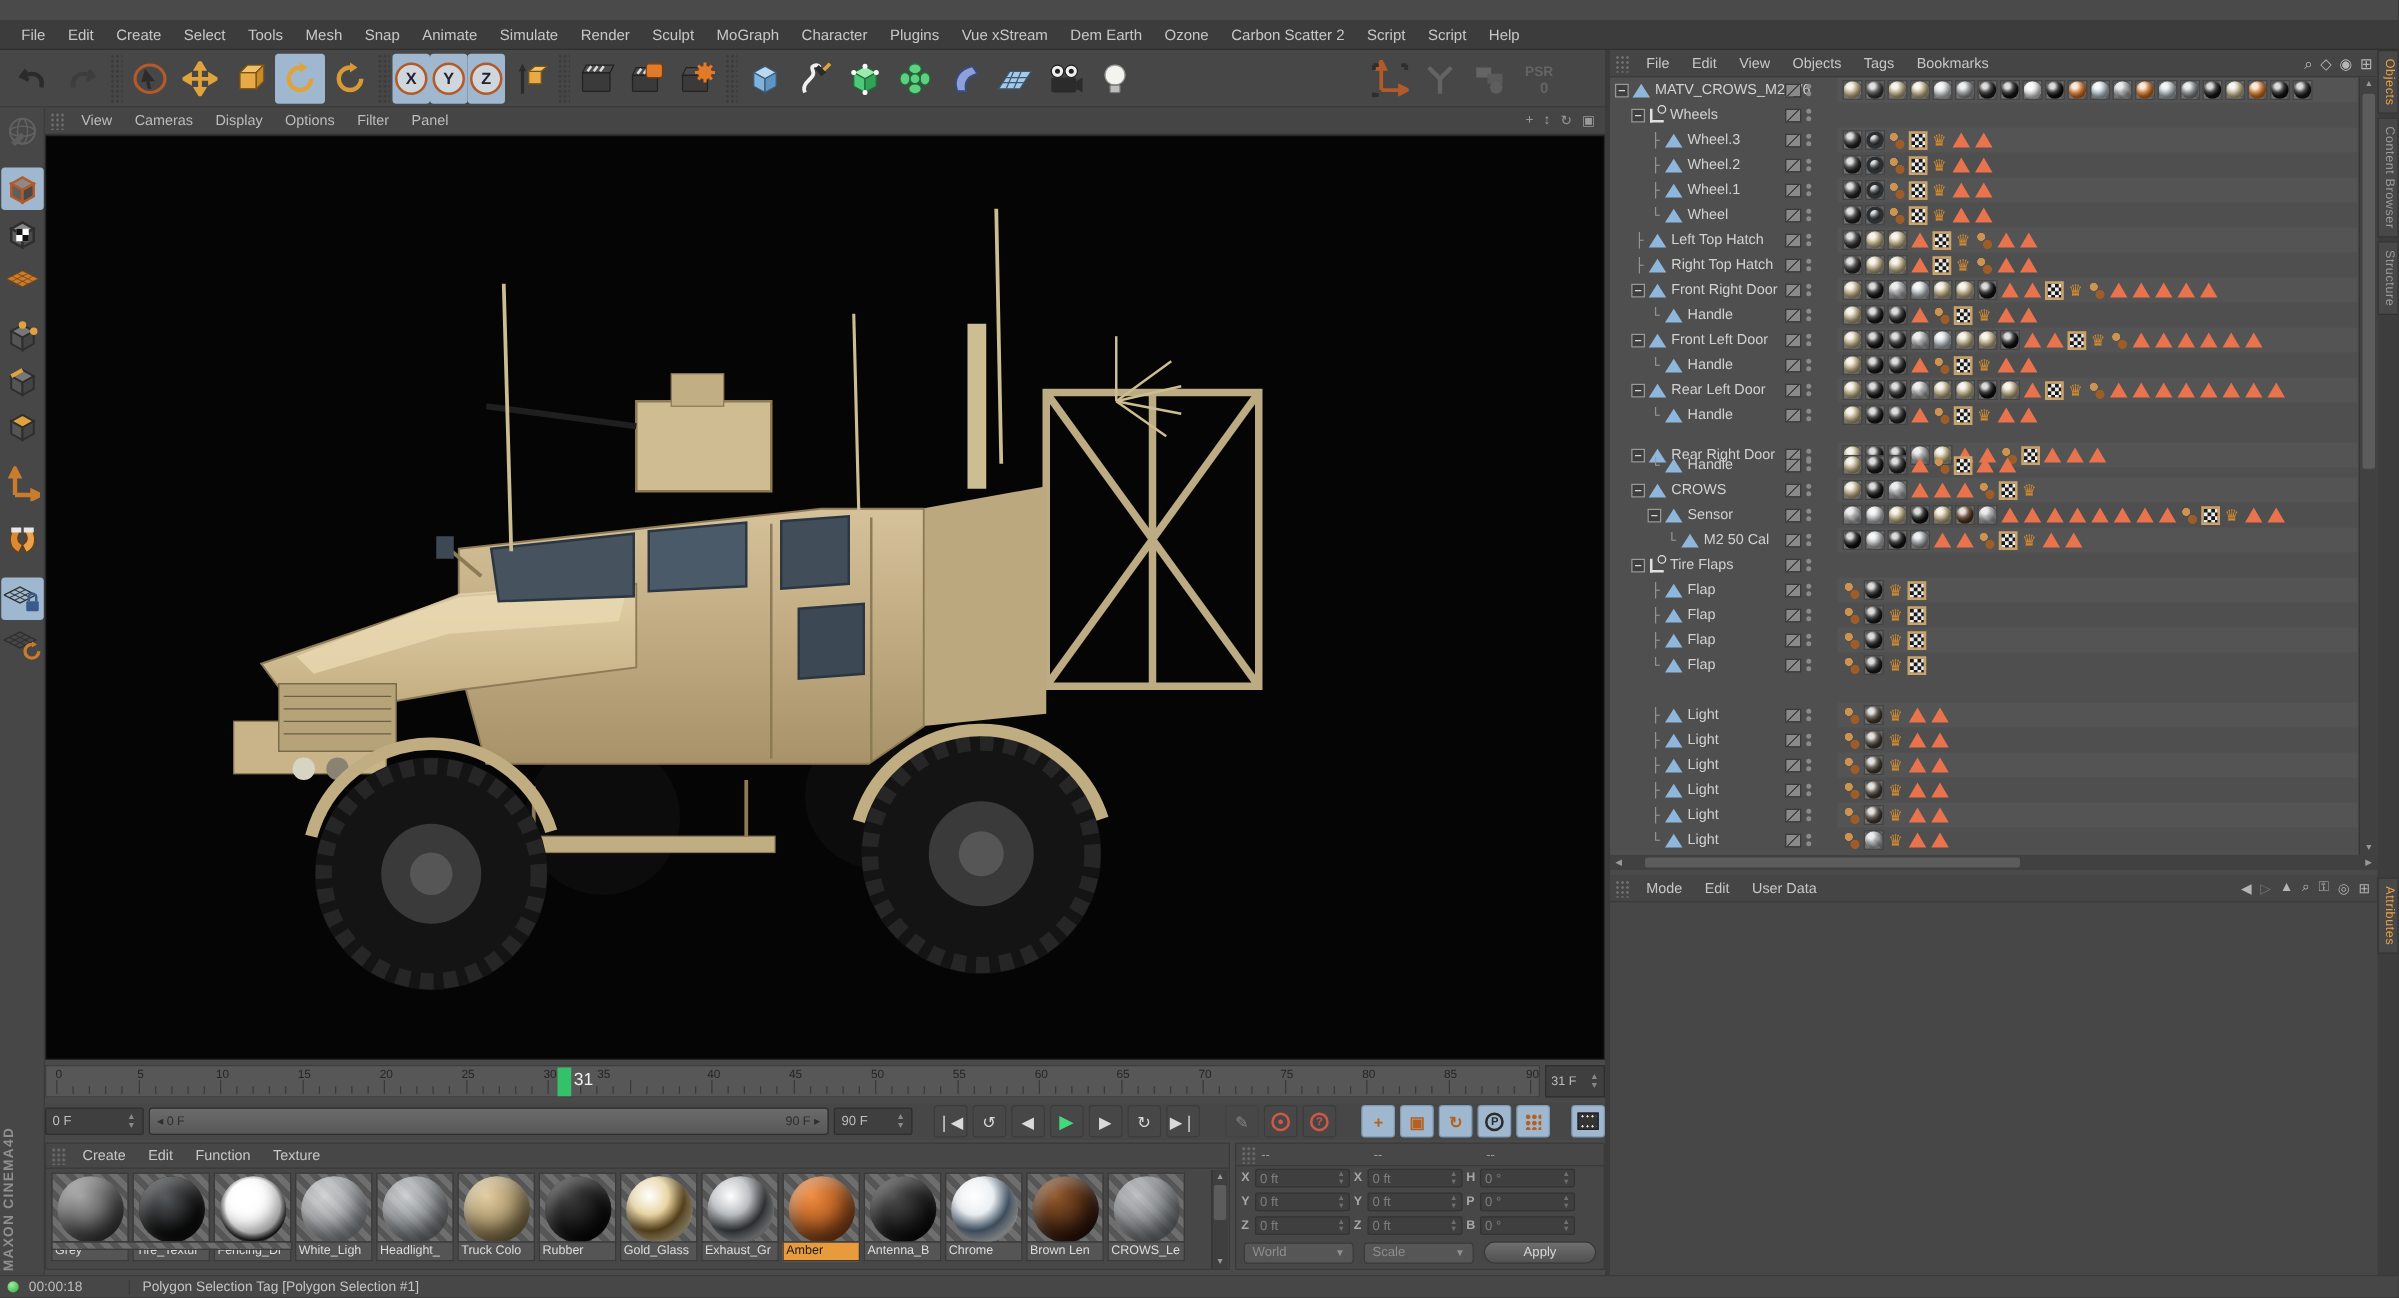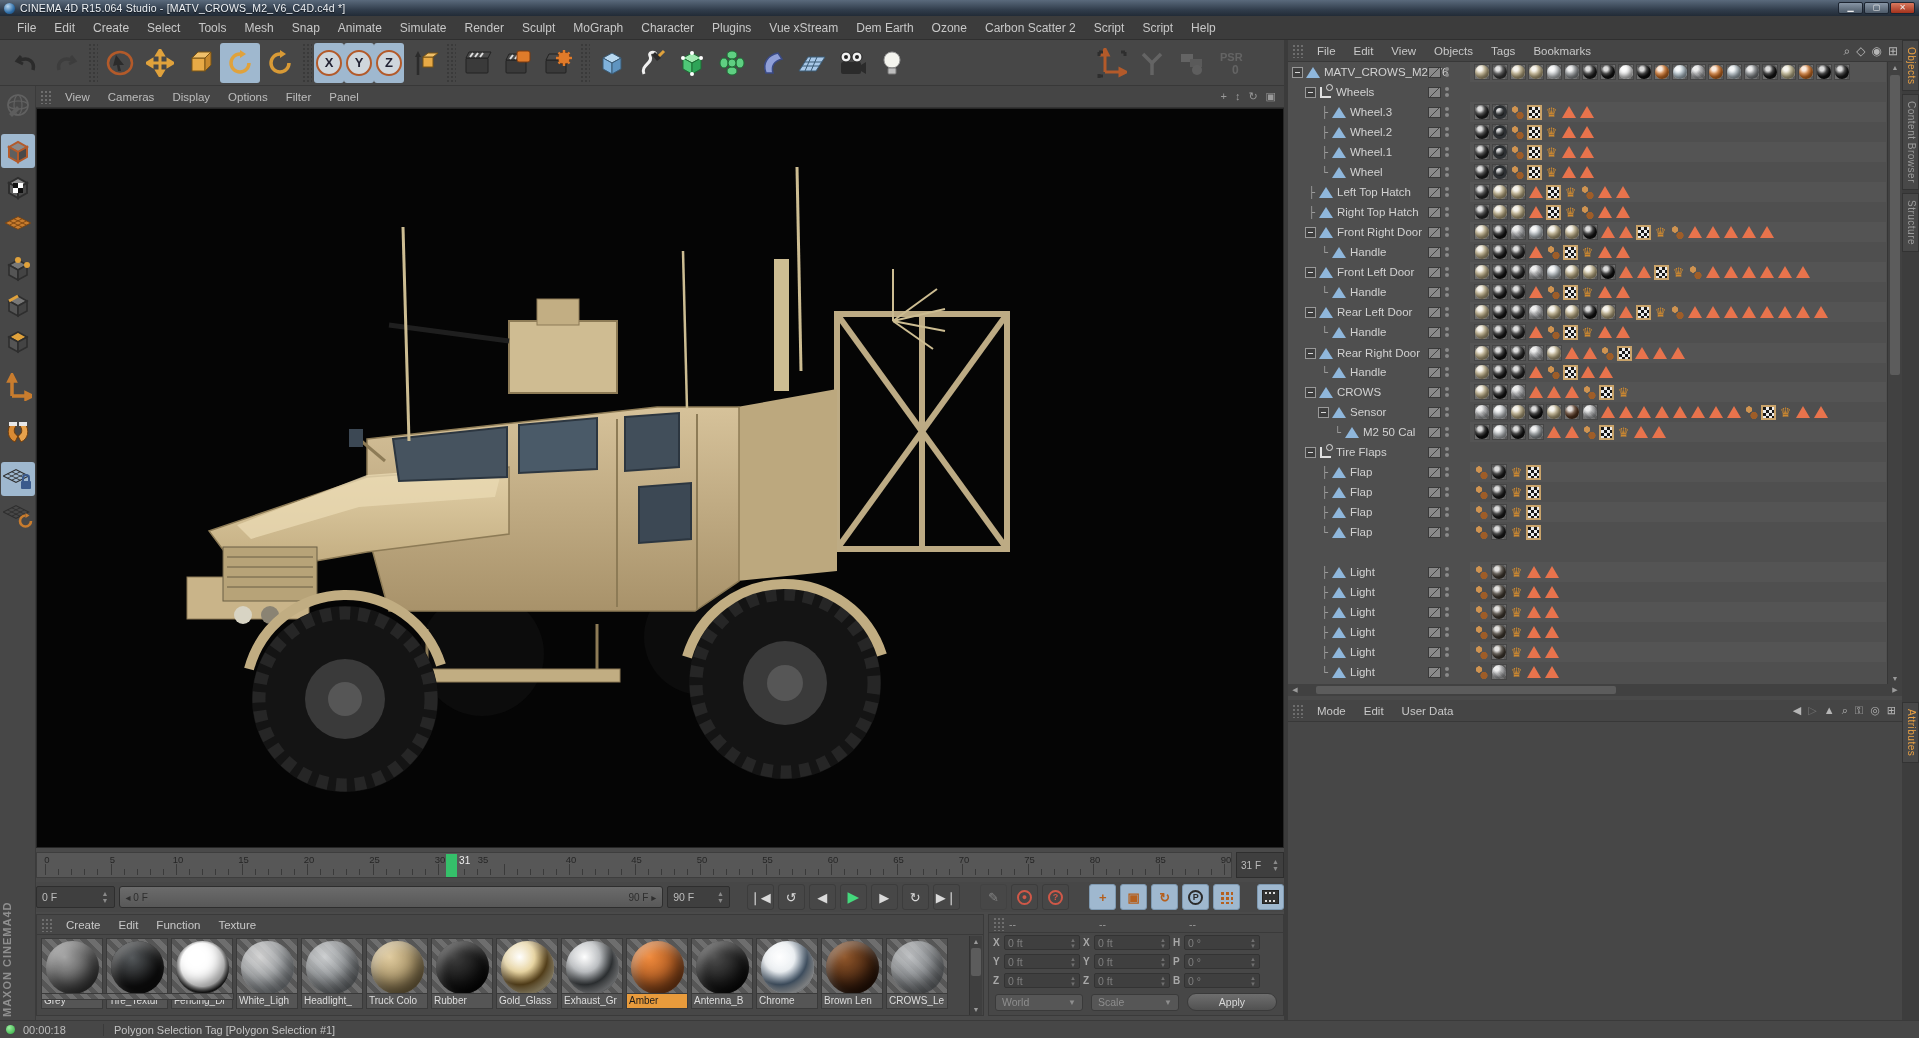--- a/index.html
+++ b/index.html
@@ -59,21 +59,21 @@
   .vpmini { margin-left:auto; display:flex; gap:8px; padding-right:8px; color:#9a9a9a; font-size:11px; }
   .vpmini span { cursor:default; }
   .viewport { position:absolute; left:36px; top:108px; width:1248px; height:740px; background:#050505; border:1px solid #262626; }
 
   
   .ruler { position:absolute; left:36px; top:852px; width:1196px; height:26px; background:#575757; border:1px solid #3e3e3e; }
   .tick { position:absolute; bottom:2px; width:1px; background:#3a3a3a; }
   .tick.minor { height:6px; } .tick.major { height:11px; }
   .ticklabel { position:absolute; top:1px; font-size:9.5px; color:#262626; transform:translateX(-50%); }
   .playhead { position:absolute; top:1px; width:11px; height:23px; background:#35c06a; }
-  .curlabel { position:absolute; top:2px; font-size:10px; color:#f0f0f0; }
+  .curlabel { position:absolute; top:2px; font-size:14px; color:#f0f0f0; }
   .framebox { position:absolute; left:1236px; top:852px; width:48px; height:26px; background:#3f3f3f;
     border:1px solid #2e2e2e; color:#bdbdbd; font-size:10px; display:flex; align-items:center; padding:0 4px; }
   .framebox .spin { margin-left:auto; font-size:7px; color:#8a8a8a; line-height:7px; }
 
   .transport { position:absolute; left:36px; top:882px; width:1248px; height:30px; background:#474747;
     display:flex; align-items:center; gap:4px; }
   .spinner { width:88px; height:22px; background:#3f3f3f; border:1px solid #2e2e2e; border-radius:2px;
     color:#bdbdbd; font-size:10.5px; display:flex; align-items:center; padding:0 5px; }
   .spinner .spin { margin-left:auto; font-size:7px; color:#8a8a8a; line-height:7px; }
   .rangebar { width:620px; height:22px; background:linear-gradient(#6b6b6b,#585858); border:1px solid #2e2e2e;
@@ -195,29 +195,20 @@
   .stab.active { color:#e8a044; }
   .stab.attr { position:absolute; top:662px; left:0; }
 
   svg { display:block; }
 </style>
 </head>
 <body>
 
 <div class="app">
 
-  <div class="titlebar">
-    <div class="appicon"></div>
-    <div class="title">CINEMA 4D R15.064 Studio - [MATV_CROWS_M2_V6_C4D.c4d *]</div>
-    <div class="winbtns">
-      <div class="winbtn">▁</div>
-      <div class="winbtn">▢</div>
-      <div class="winbtn close">✕</div>
-    </div>
-  </div>
 
   <div class="menubar" id="mainmenu">
       <span class="menuitem">File</span>
       <span class="menuitem">Edit</span>
       <span class="menuitem">Create</span>
       <span class="menuitem">Select</span>
       <span class="menuitem">Tools</span>
       <span class="menuitem">Mesh</span>
       <span class="menuitem">Snap</span>
       <span class="menuitem">Animate</span>
@@ -1573,21 +1564,21 @@
               <div class="tsphere" style="background-color: rgb(38, 38, 38);"></div>
             </div>
             <div class="ttri"></div>
             <div class="tdot"></div>
             <div class="tchk"></div>
             <div class="tcrn">♛</div>
             <div class="ttri"></div>
             <div class="ttri"></div>
           </div>
         </div>
-        <div class="omrow" style="top: 281px; text-align: center;">
+        <div class="omrow" style="top: 292px; text-align: center;">
           <div class="stripe"></div>
           <div class="omname" style="padding-left: 17px;">
             <div class="expander"></div>
             <div class="icon-poly"></div>
             <span>Rear Right Door</span>
           </div>
           <div class="omtoggles">
             <div class="diagbox"></div>
             <div class="vdots">
               <i></i>

